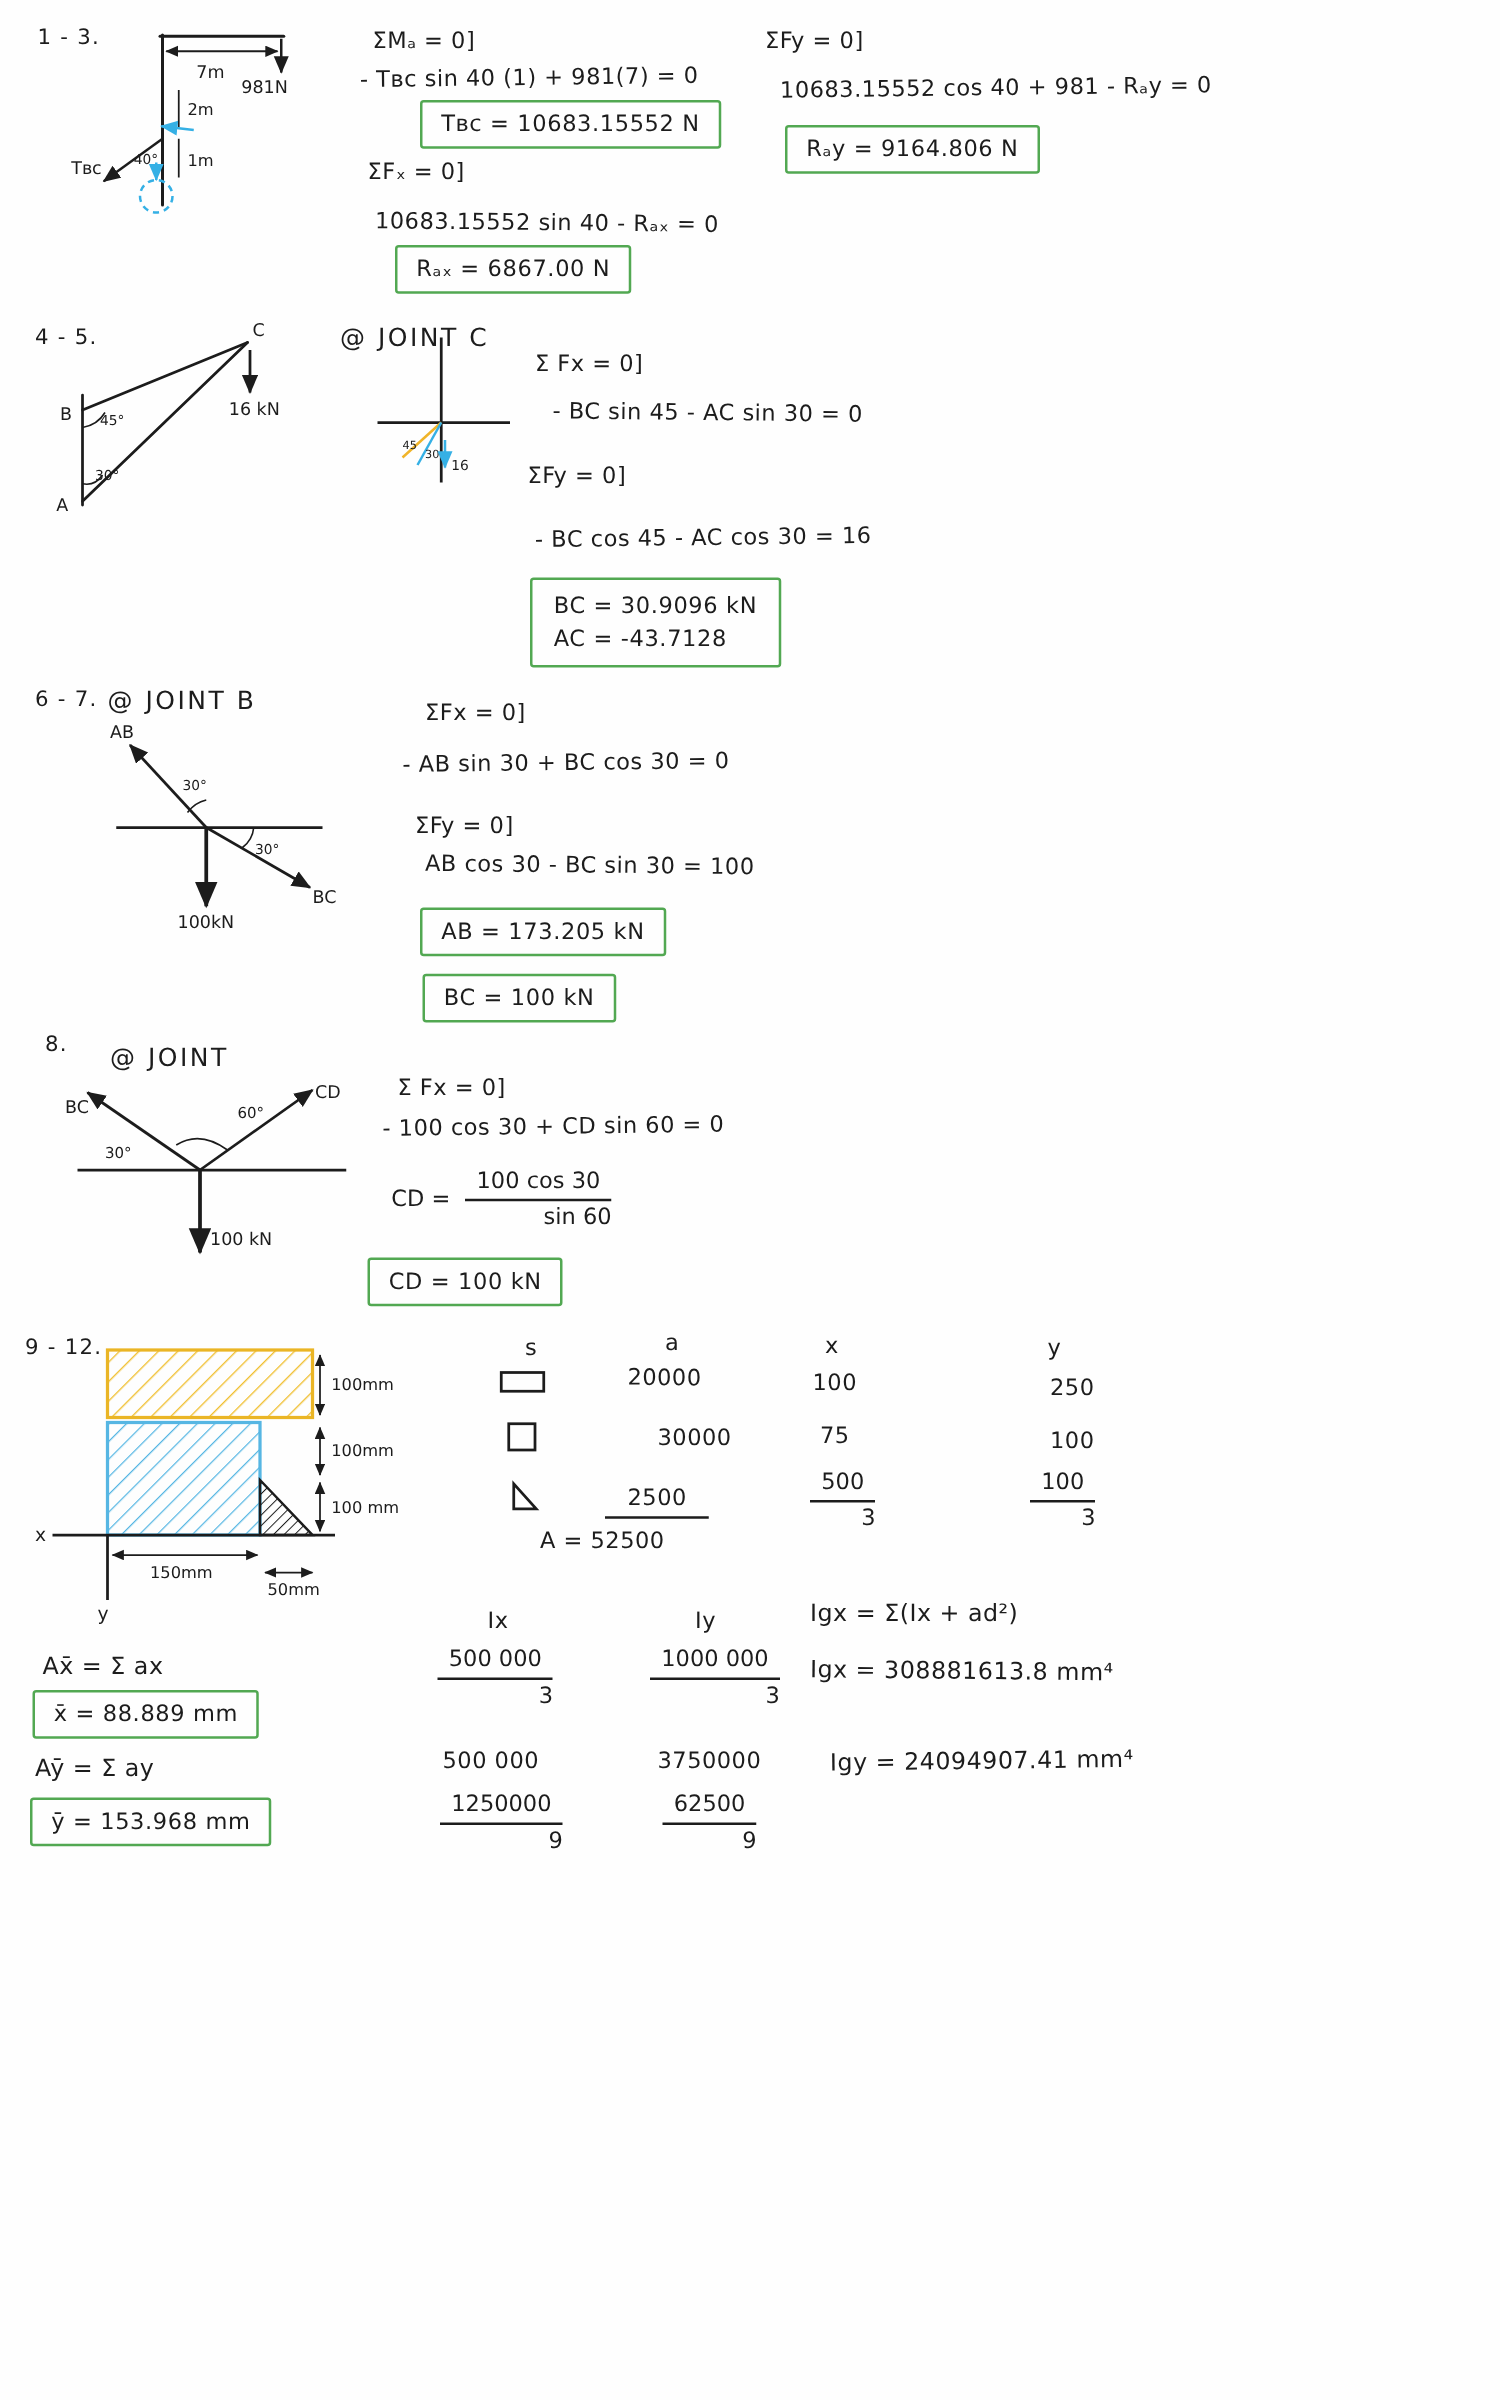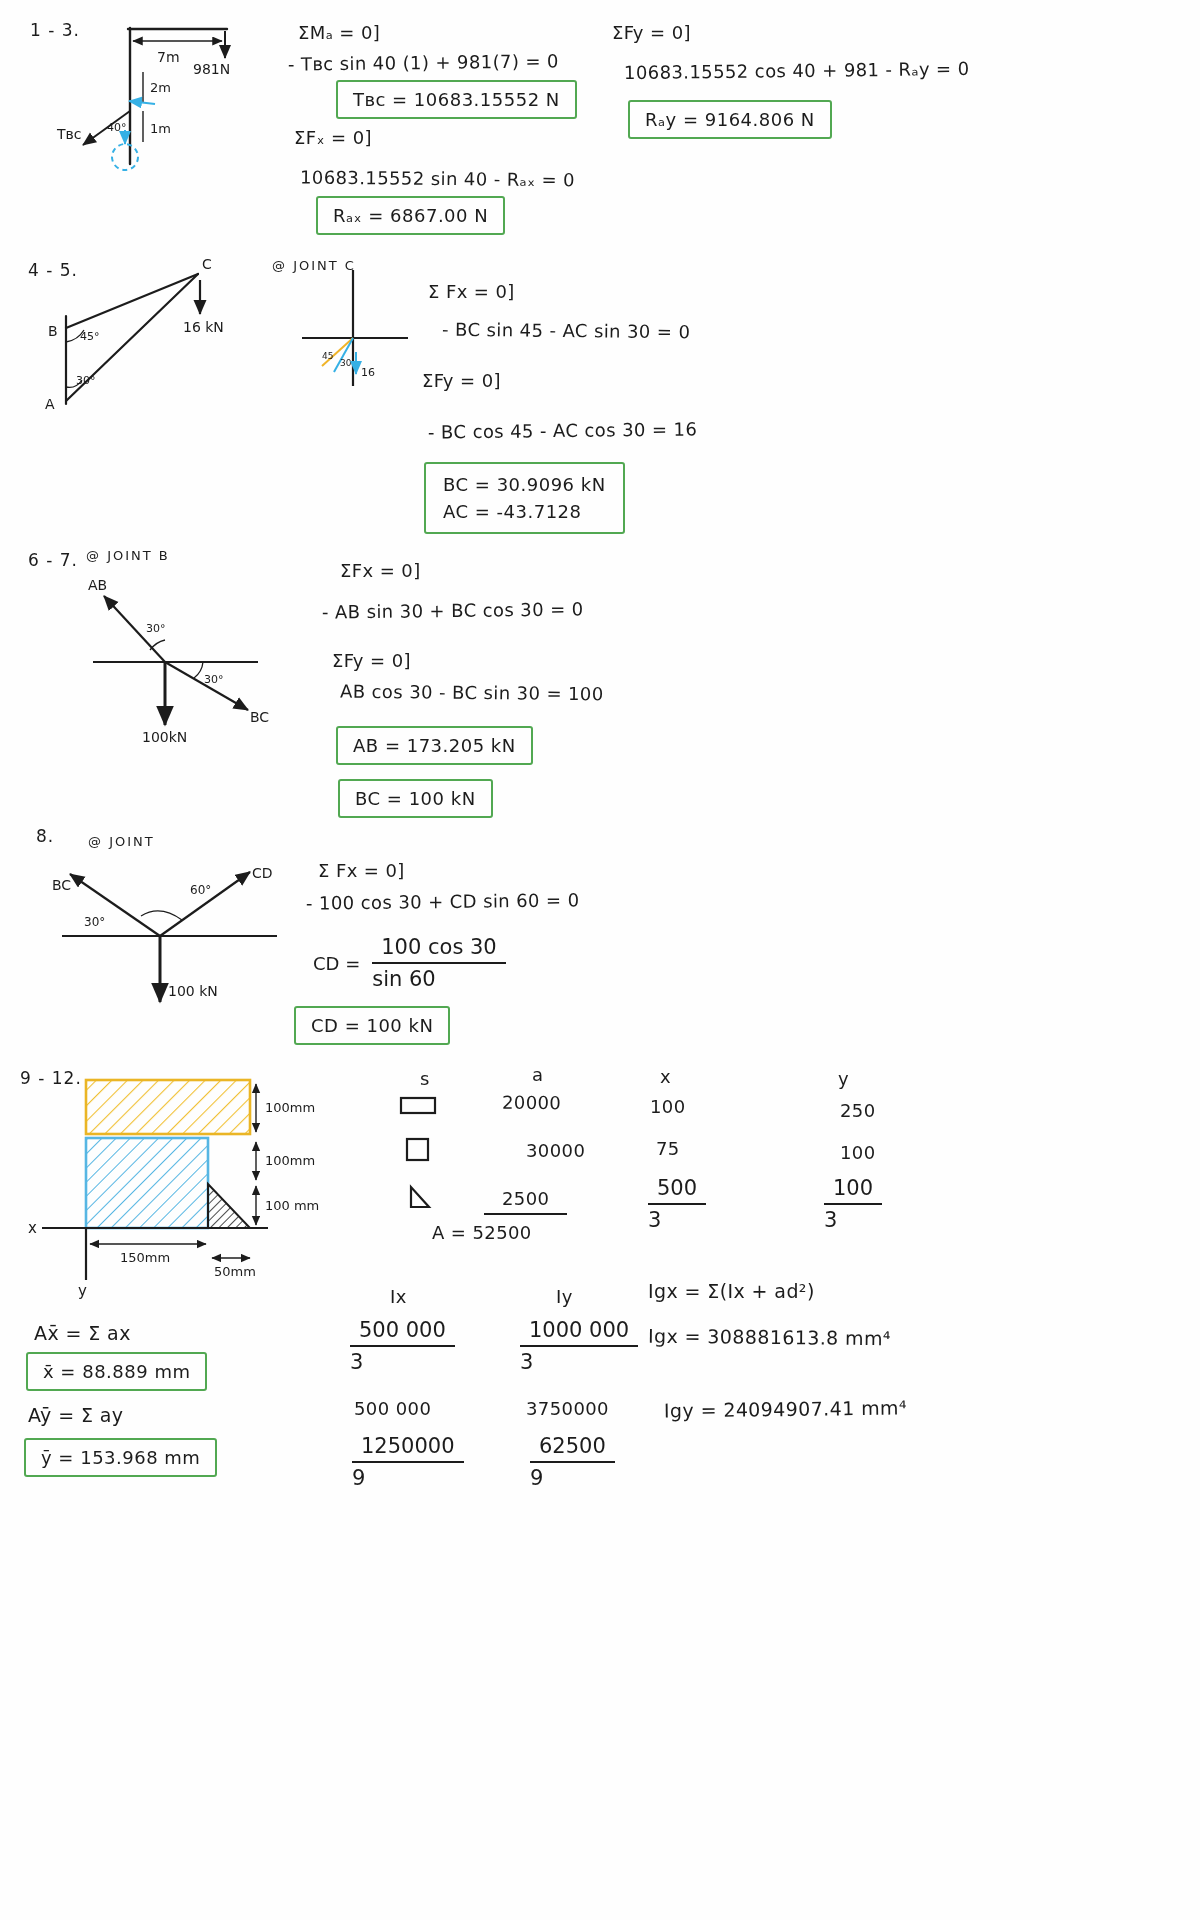--- a/index.html
+++ b/index.html
@@ -2,24 +2,24 @@
 <html><head>
 <meta charset="utf-8">
 <style>
   html,body{margin:0;padding:0;}
   body{background:#ffffff;font-family:"DejaVu Sans",sans-serif;color:#1c1c1c;}
   #page{position:relative;width:1200px;height:1920px;background:#fefefe;overflow:hidden;}
   .abs{position:absolute;white-space:nowrap;}
   .eq{font-size:18px;letter-spacing:.4px;}
   .big{font-size:19px;letter-spacing:.4px;}
   .seclabel{font-size:17px;letter-spacing:1px;}
-  .jointtitle{font-size:13px;letter-spacing:2px;}
+  .jointtitle{font-size:20px;letter-spacing:2px;}
   .ansbox{border:2.6px solid #52a852;border-radius:3px;padding:7px 15px;display:inline-block;font-size:18px;letter-spacing:.5px;}
   .ansbox .line{padding:3px 2px;}
-  .frac{display:inline-flex;flex-direction:column;align-items:flex-start;vertical-align:middle;font-size:21px;line-height:1.15;}
+  .frac{display:inline-flex;flex-direction:column;align-items:flex-end;vertical-align:middle;font-size:18px;line-height:1.15;}
   .frac .num{padding:0 9px 3px;border-bottom:2px solid #1c1c1c;}
   .frac .den{padding-top:3px;}
   .underline{border-bottom:2px solid #1c1c1c;padding:0 18px 4px;}
   .cdrow{display:inline-flex;align-items:center;gap:12px;font-size:18px;}
   .t1{transform:rotate(-0.7deg);}
   .t2{transform:rotate(0.6deg);}
   svg text{font-family:"DejaVu Sans",sans-serif;fill:#1c1c1c;}
 </style>
 </head>
 <body>

